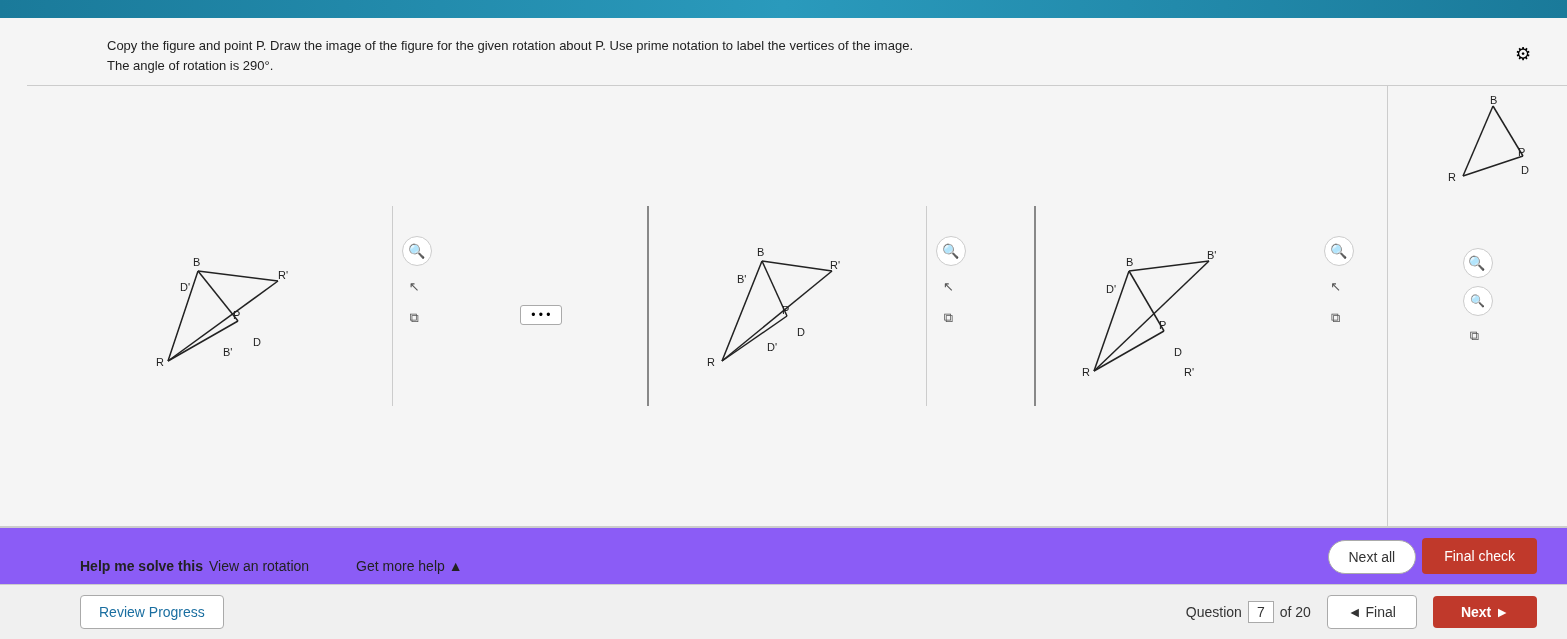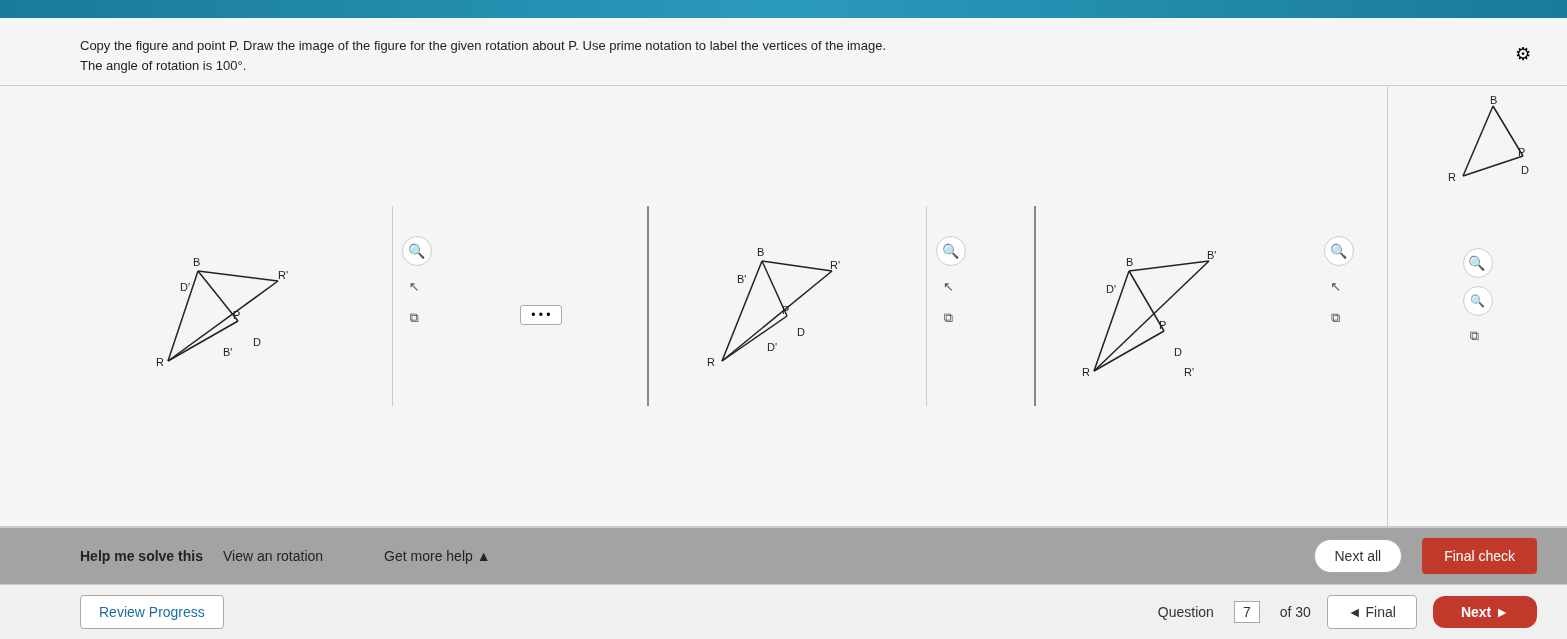--- a/index.html
+++ b/index.html
@@ -21,20 +21,21 @@
       width: 100%;
       height: 621px;
       position: relative;
       display: flex;
       flex-direction: column;
     }
     .question-area {
       padding: 18px 30px 10px 80px;
       background: #f5f5f5;
       border-bottom: 1px solid #ccc;
+      margin-left: 27px;
     }
     .question-text {
       font-size: 13px;
       color: #222;
       line-height: 1.5;
     }
     .figures-area {
       flex: 1;
       display: flex;
       align-items: center;
@@ -84,26 +85,26 @@
     }
     .reference-figure {
       width: 140px;
       height: 140px;
       position: relative;
       display: flex;
       align-items: center;
       justify-content: center;
     }
     .bottom-bar {
-      background: #a3a3a3;
+      background: #8b5cf6;
       border-top: 1px solid #ccc;
       padding: 10px 30px 10px 80px;
       display: flex;
-      align-items: center;
-      gap: 20px;
+      align-items: flex-end;
+      gap: 6px;
     }
     .help-btn {
       font-size: 14px;
       font-weight: bold;
       color: #222;
       cursor: pointer;
       background: none;
       border: none;
     }
     .view-example-btn {
@@ -139,21 +140,21 @@
       border-radius: 4px;
     }
     .footer-right {
       display: flex;
       align-items: center;
       gap: 16px;
     }
     .question-nav {
       display: flex;
       align-items: center;
-      gap: 20px;
+      gap: 6px;
       font-size: 14px;
       color: #333;
     }
     .question-number-box {
       border: 1px solid #aaa;
       padding: 2px 8px;
       font-size: 14px;
       background: white;
     }
     .back-btn {
@@ -164,21 +165,21 @@
       cursor: pointer;
       border-radius: 4px;
       color: #333;
     }
     .next-btn {
       background: #c0392b;
       border: none;
       padding: 8px 28px;
       font-size: 14px;
       cursor: pointer;
-      border-radius: 12px;
+      border-radius: 4px;
       color: white;
       font-weight: bold;
     }
     .clear-all-btn {
       background: white;
       border: 1px solid #aaa;
       padding: 8px 20px;
       font-size: 14px;
       cursor: pointer;
       border-radius: 25px;
@@ -226,21 +227,21 @@
 <body>
 
 <div class="top-bar"></div>
 
 <div class="main-container">
 
   <div class="gear-icon-top">⚙</div>
 
   <div class="question-area">
     <div class="question-text">Copy the figure and point P. Draw the image of the figure for the given rotation about P. Use prime notation to label the vertices of the image.</div>
-    <div class="question-text">The angle of rotation is 100°.</div>
+    <div class="question-text">The angle of rotation is 290°.</div>
   </div>
 
   <div style="display:flex; flex:1; position:relative;">
 
     <div class="figures-area">
 
       <div class="figure-box" style="border-right: 1px solid #ccc;">
         <svg width="230" height="190" viewBox="0 0 230 190">
 
           <line x1="30" y1="150" x2="60" y2="60" stroke="#222" stroke-width="1.5"></line>
@@ -348,20 +349,20 @@
     <button class="final-check-btn">Final check</button>
   </div>
 
   <div class="footer-bar">
     <button class="review-progress-btn">Review Progress</button>
     <div style="flex:1;"></div>
     <div class="footer-right">
       <div class="question-nav">
         <span>Question</span>
         <span class="question-number-box">7</span>
-        <span>of 30</span>
+        <span>of 20</span>
       </div>
       <button class="back-btn">◄ Final</button>
       <button class="next-btn">Next ►</button>
     </div>
   </div>
 
 </div>
 
 </body></html>

